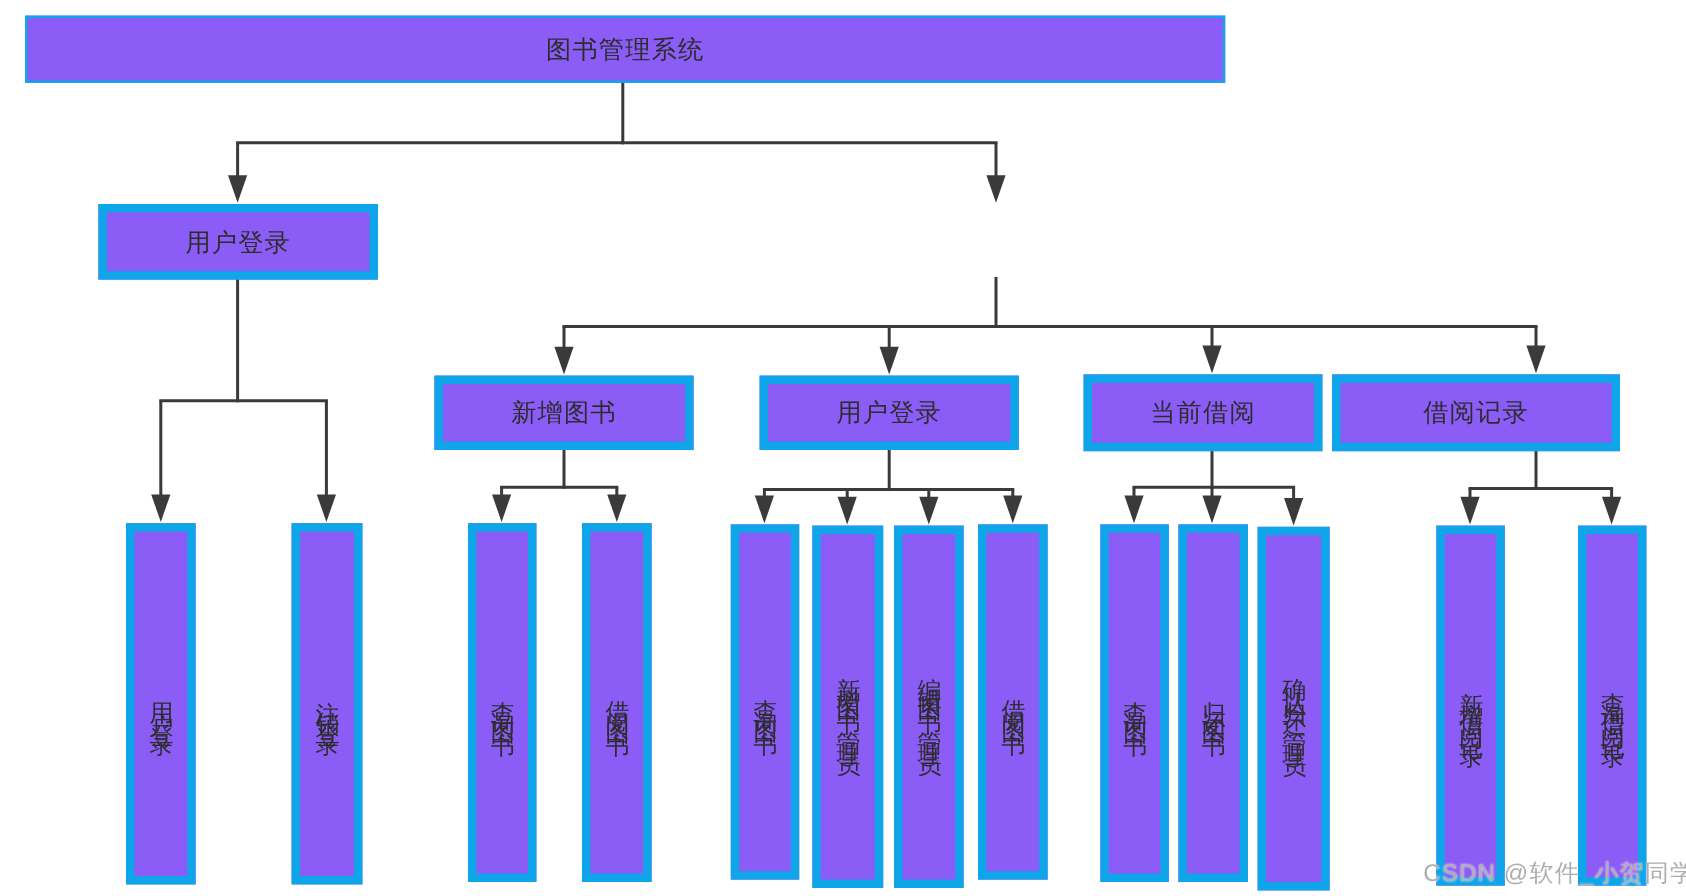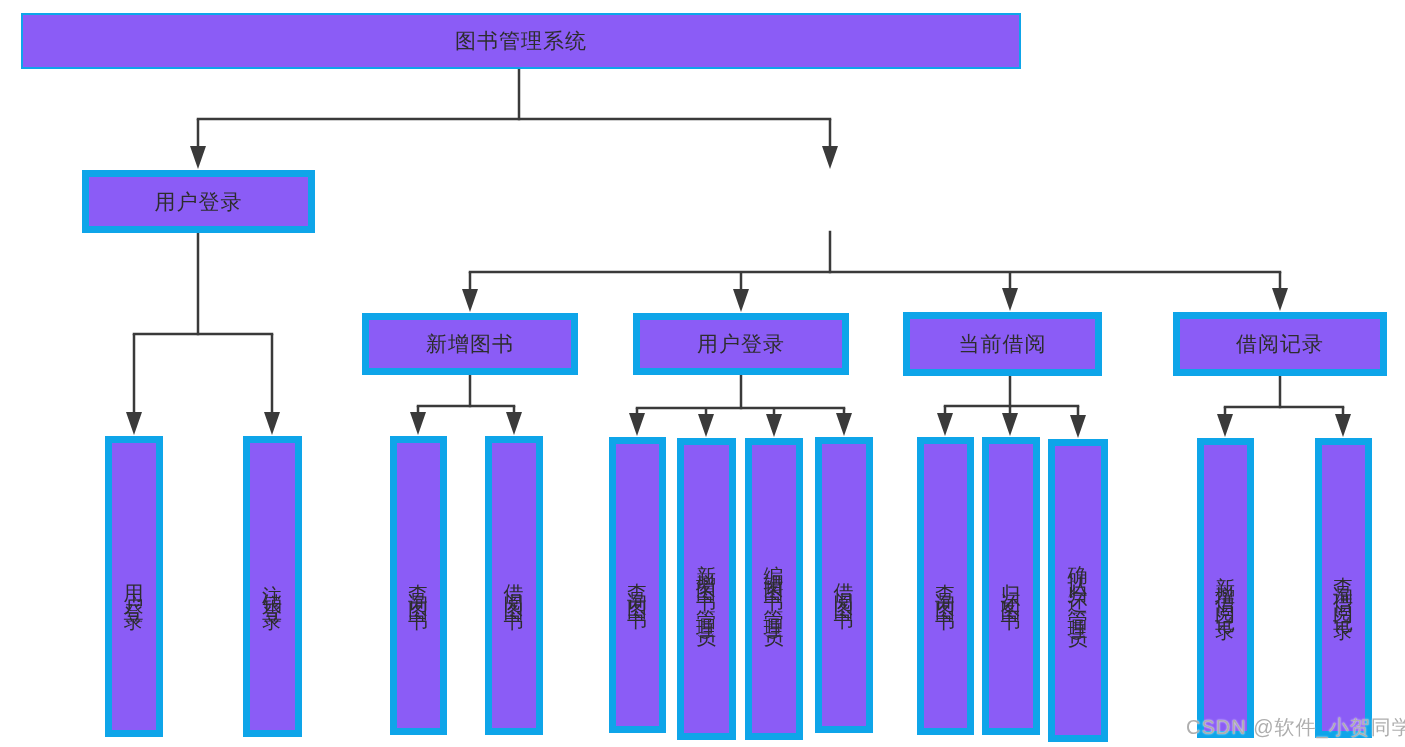--- a/index.html
+++ b/index.html
@@ -130,21 +130,21 @@
 
   <div class="node h" style="left:362px;top:313px;width:216px;height:62px">
     <span>新增图书</span>
   </div>
   <div class="node h" style="left:633px;top:313px;width:216px;height:62px">
     <span>用户登录</span>
   </div>
   <div class="node h" style="left:903px;top:312px;width:199px;height:64px">
     <span>当前借阅</span>
   </div>
-  <div class="node h" style="left:1173px;top:312px;width:214px;height:64px">
+  <div class="node h" style="left:1110px;top:312px;width:240px;height:64px">
     <span>借阅记录</span>
   </div>
 
   <div class="node v" style="left:105px;top:436px;width:58px;height:301px">
     <span>用户登录</span>
   </div>
   <div class="node v" style="left:243px;top:436px;width:59px;height:301px">
     <span>注销登录</span>
   </div>
   <div class="node v" style="left:390px;top:436px;width:57px;height:299px">

